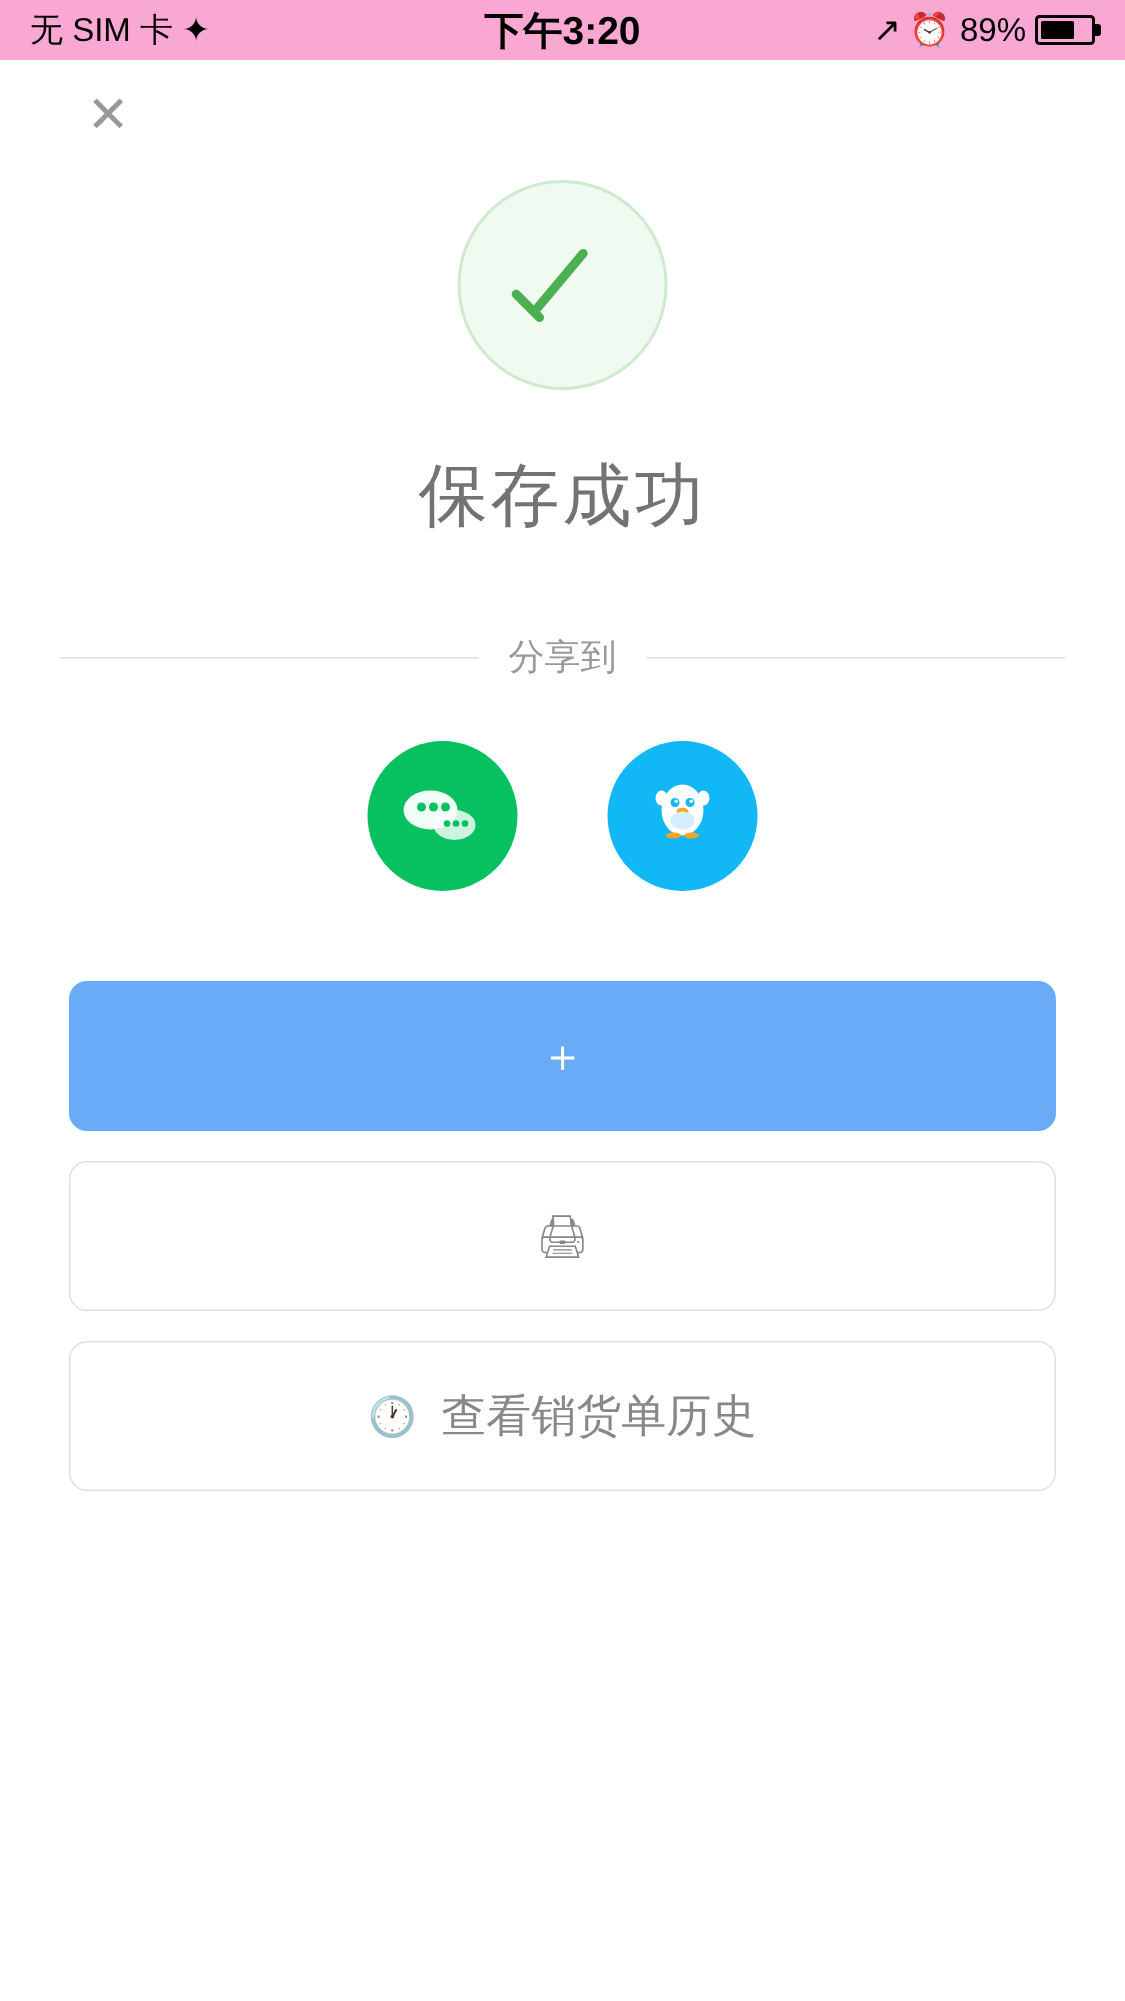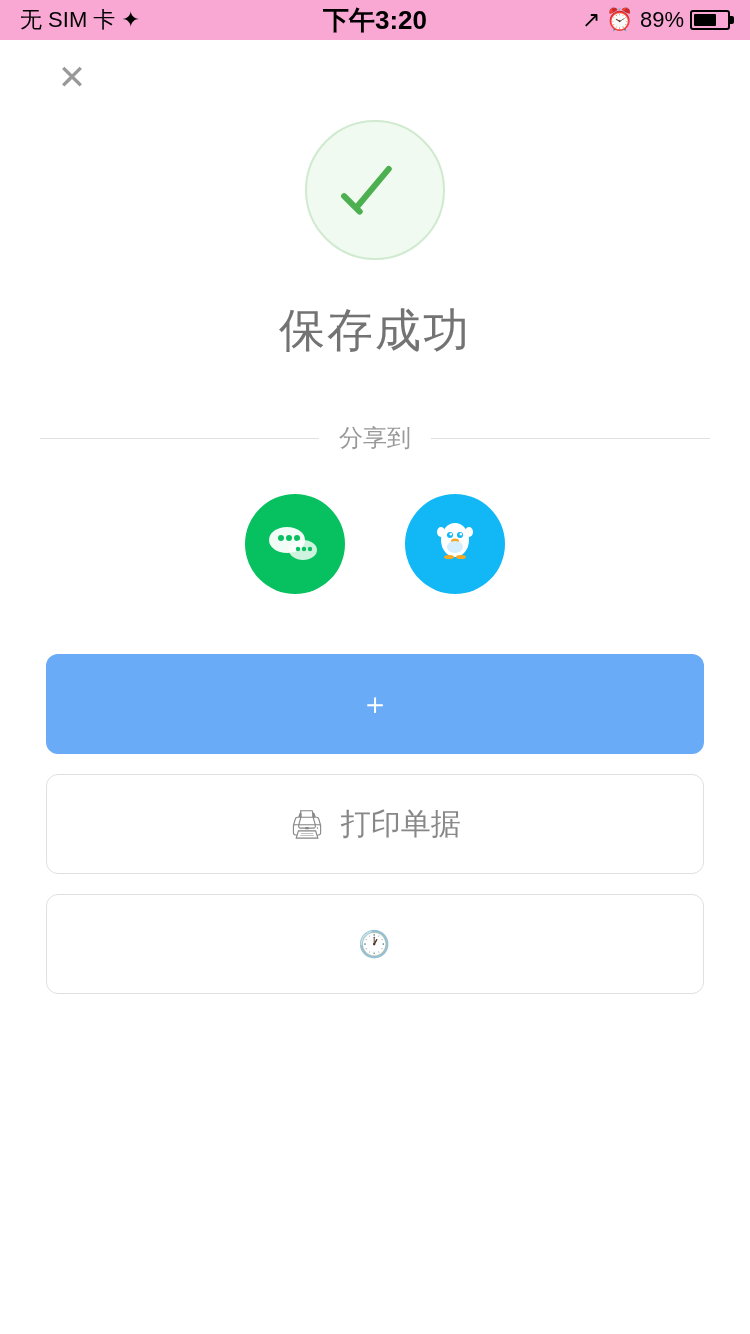--- a/index.html
+++ b/index.html
@@ -352,22 +352,22 @@
   </div>
 
   <div class="actions-section">
 
     <button class="action-btn action-btn-primary">
       <span class="btn-icon">＋</span>
     </button>
 
     <button class="action-btn action-btn-secondary">
       <span class="btn-icon btn-icon-print">🖨</span>
-      <span>打印单据</span>
     </button>
 
     <button class="action-btn action-btn-secondary">
       <span class="btn-icon btn-icon-history">🕐</span>
+      <span>查看销货单历史</span>
     </button>
 
   </div>
 
 </div>
 
 </body></html>

